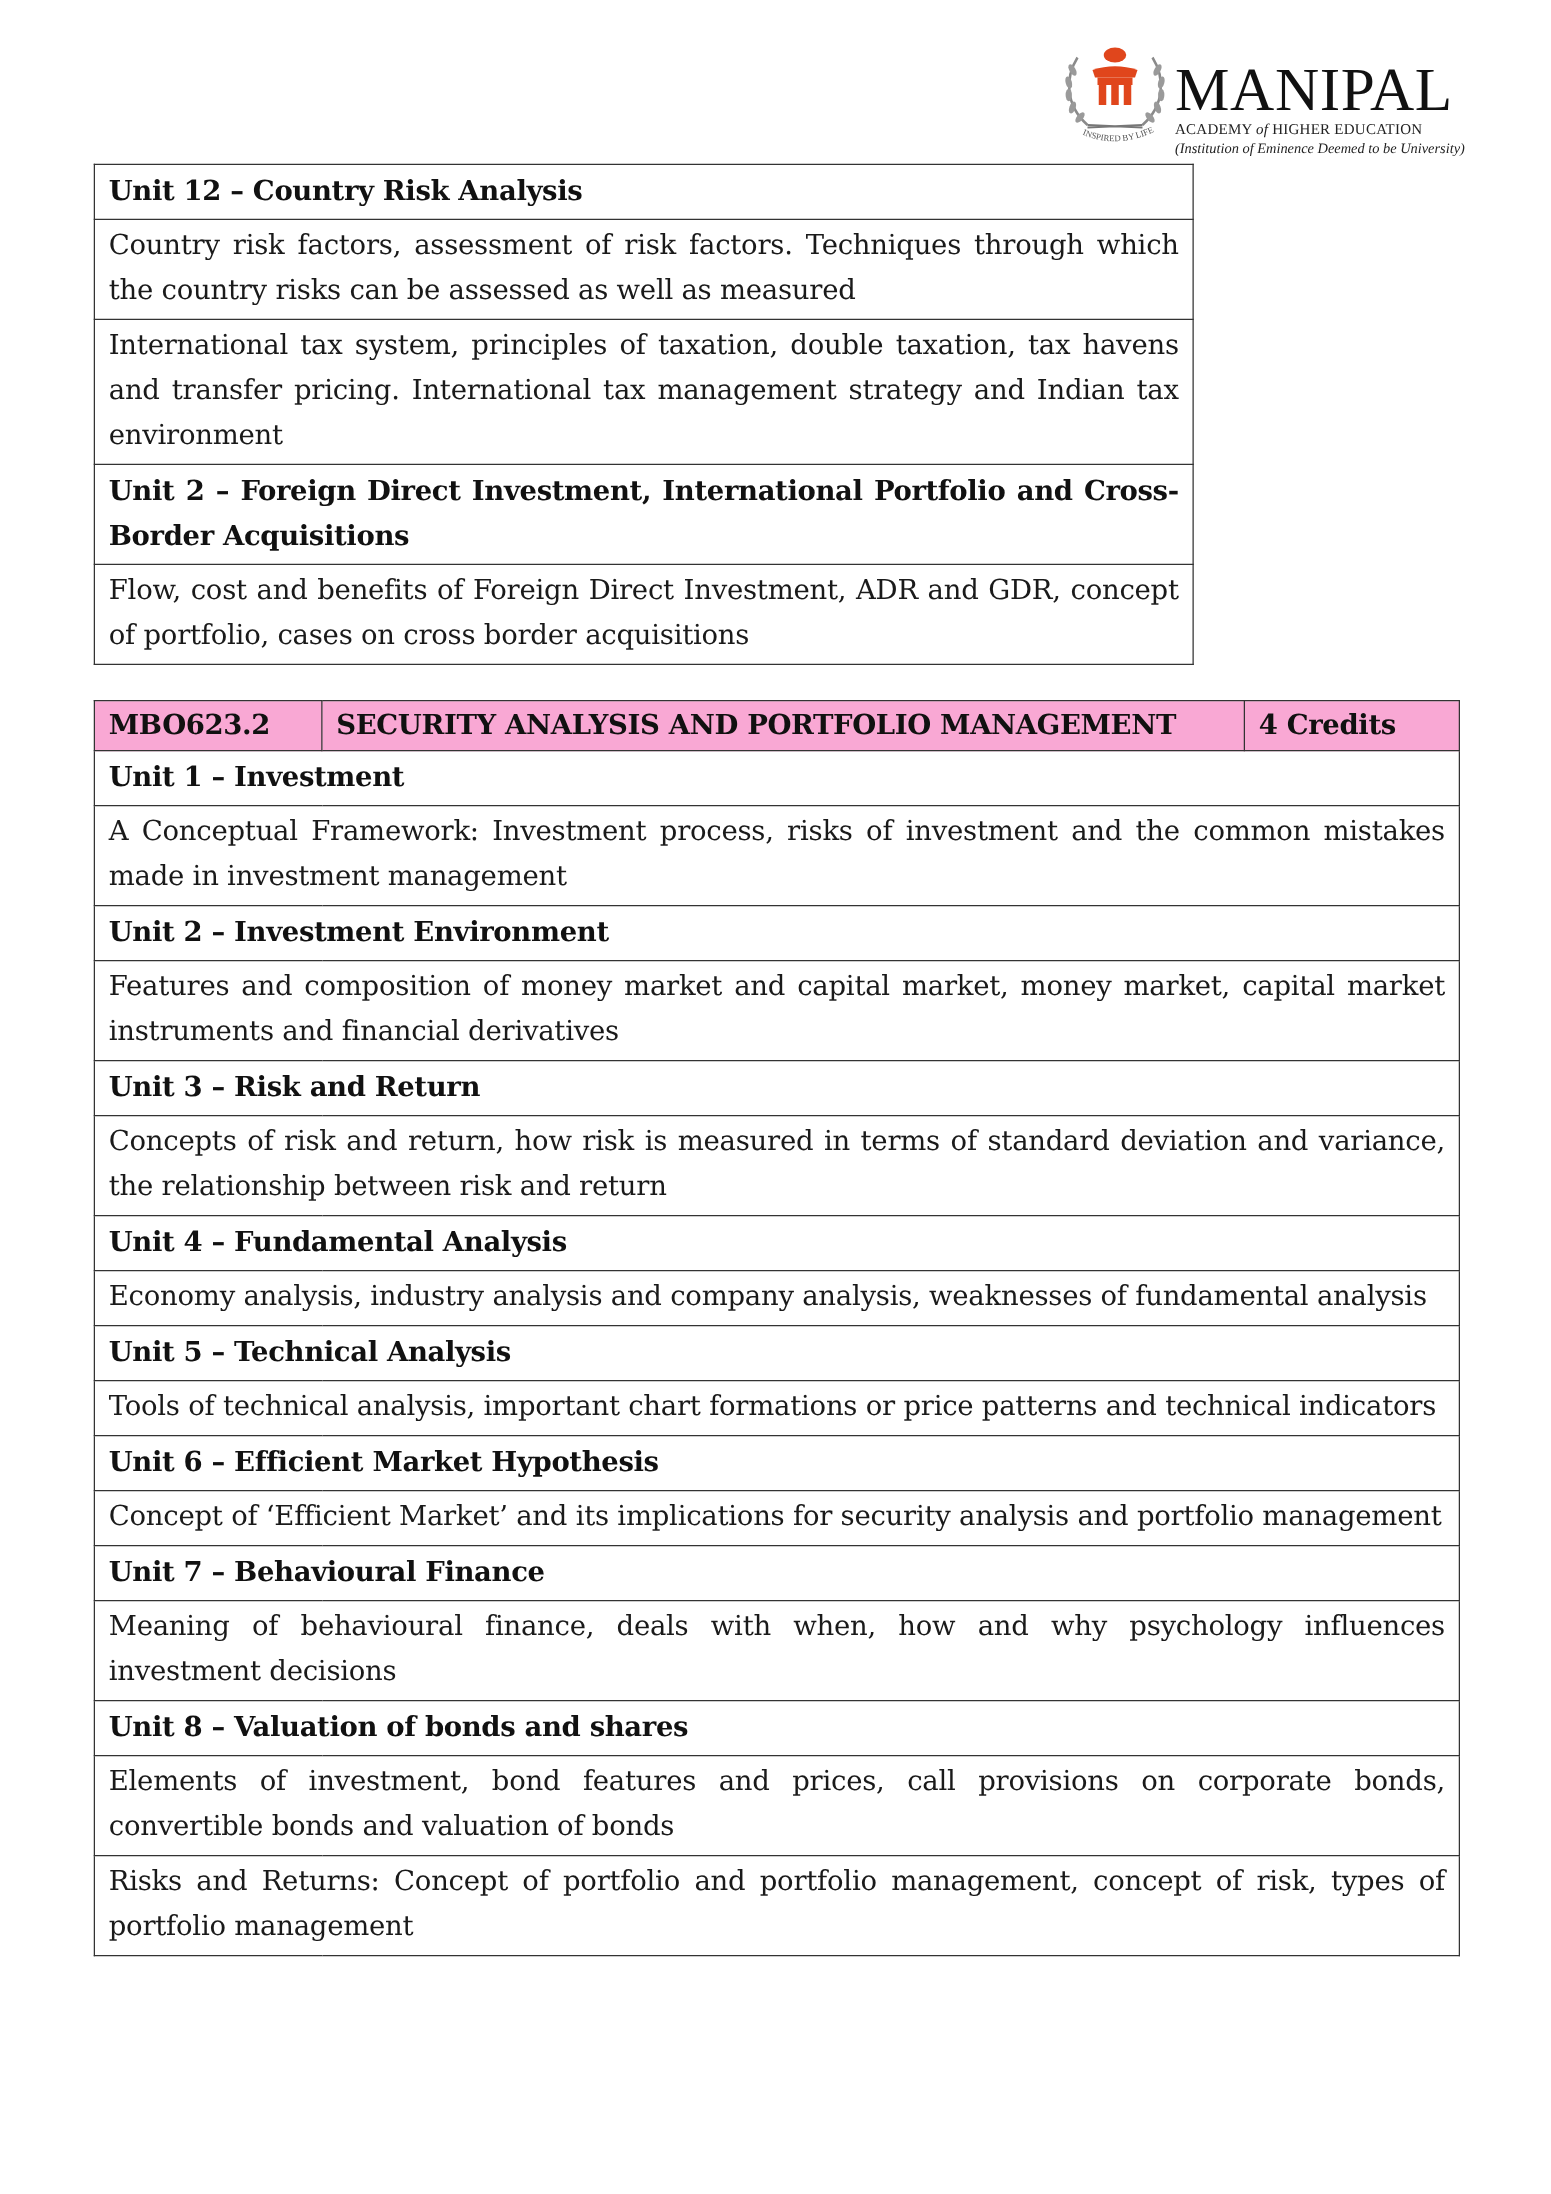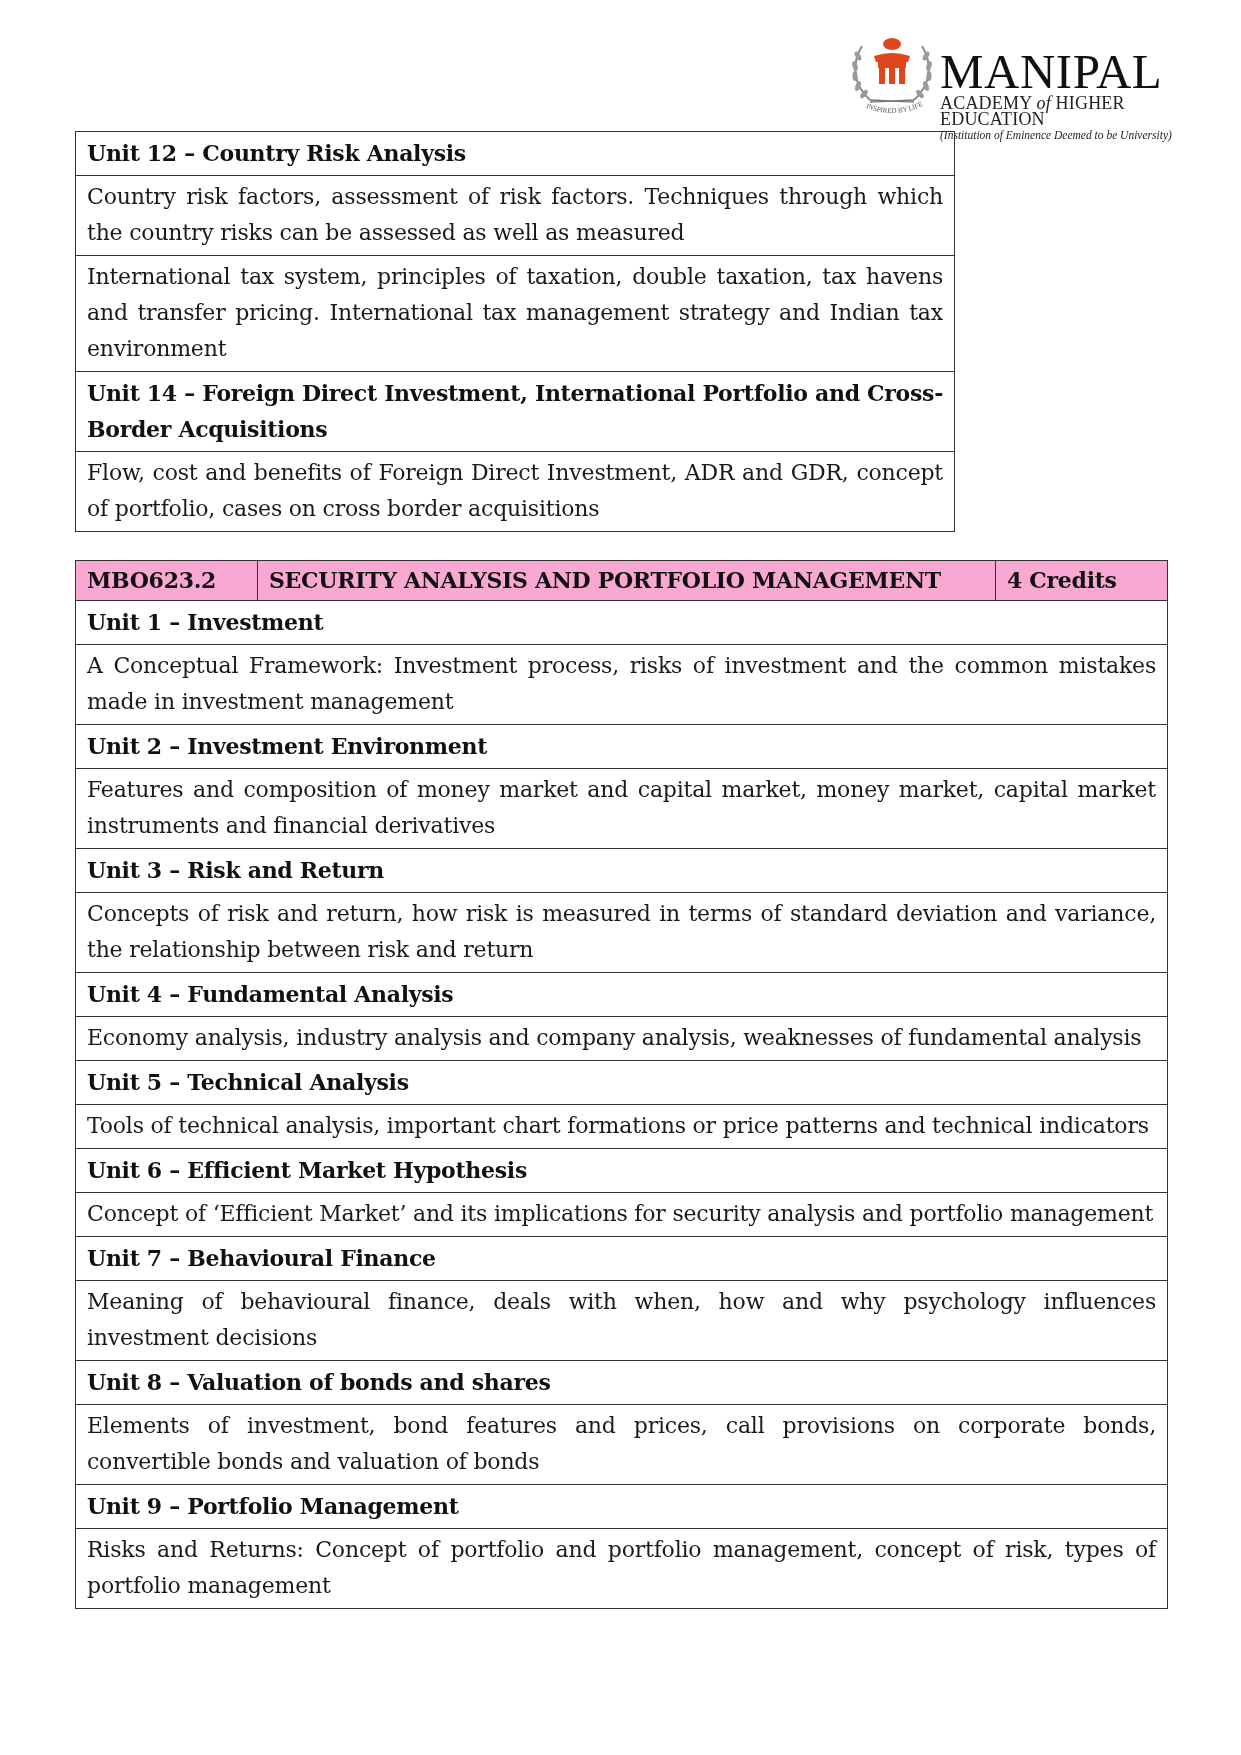--- a/index.html
+++ b/index.html
@@ -4,21 +4,21 @@
 <style>
   html, body { margin: 0; padding: 0; background: #ffffff; }
   body { width: 1241px; height: 1755px; position: relative; overflow: hidden;
          font-family: "DejaVu Serif", "Liberation Serif", serif; color: #111; }
 
   .logo { position: absolute; left: 848px; top: 28px; width: 330px; height: 92px; }
   .emblem { position: absolute; left: 0; top: 0; width: 88px; height: 92px; }
   .logo-text { position: absolute; left: 92px; top: 21px; width: 240px; }
   .logo-main { font-family: "Liberation Serif", serif; font-size: 49px; line-height: 46px;
                letter-spacing: 0.5px; color: #111; }
-  .logo-sub { font-family: "Liberation Serif", serif; font-size: 18px; line-height: 16px;
+  .logo-sub { font-family: "Liberation Serif", serif; font-size: 12px; line-height: 16px;
               color: #222; letter-spacing: 0.2px; }
   .logo-sub i { font-style: italic; }
   .logo-tag { font-family: "Liberation Serif", serif; font-style: italic; font-size: 11.5px;
               line-height: 16px; color: #222; }
 
   table.syl { position: absolute; left: 75px; width: 880px; border-collapse: collapse;
               font-family: "DejaVu Serif", serif; table-layout: fixed; }
   table.syl td { border: 1.5px solid #333; padding: 3px 11px 4px 11px; vertical-align: top;
                  font-size: 22px; line-height: 36px; }
   td.unit { font-weight: bold; font-size: 22px; letter-spacing: -0.3px; }
@@ -77,21 +77,21 @@
     <tr>
         <td class="unit">Unit 12 – Country Risk Analysis</td>
       </tr>
     <tr>
         <td class="desc">Country risk factors, assessment of risk factors. Techniques through which the country risks can be assessed as well as measured</td>
       </tr>
     <tr>
         <td class="desc">International tax system, principles of taxation, double taxation, tax havens and transfer pricing. International tax management strategy and Indian tax environment</td>
       </tr>
     <tr>
-        <td class="unit" style="text-align:justify;">Unit 14 – Foreign Direct Investment, International Portfolio and Cross- Border Acquisitions</td>
+        <td class="unit" style="text-align:justify;">Unit 2 – Foreign Direct Investment, International Portfolio and Cross- Border Acquisitions</td>
       </tr>
     <tr>
         <td class="desc">Flow, cost and benefits of Foreign Direct Investment, ADR and GDR, concept of portfolio, cases on cross border acquisitions</td>
       </tr>
   </tbody>
 </table>
 
 <table class="syl" id="t2">
   <colgroup>
     <col style="width:182px">
@@ -146,19 +146,16 @@
     <tr>
         <td colspan="3" class="desc">Meaning of behavioural finance, deals with when, how and why psychology influences investment decisions</td>
       </tr>
     <tr>
         <td colspan="3" class="unit">Unit 8 – Valuation of bonds and shares</td>
       </tr>
     <tr>
         <td colspan="3" class="desc">Elements of investment, bond features and prices, call provisions on corporate bonds, convertible bonds and valuation of bonds</td>
       </tr>
     <tr>
-        <td colspan="3" class="unit tall-unit">Unit 9 – Portfolio Management</td>
-      </tr>
-    <tr>
         <td colspan="3" class="desc">Risks and Returns: Concept of portfolio and portfolio management, concept of risk, types of portfolio management</td>
       </tr>
   </tbody>
 </table>
 
 </body></html>

